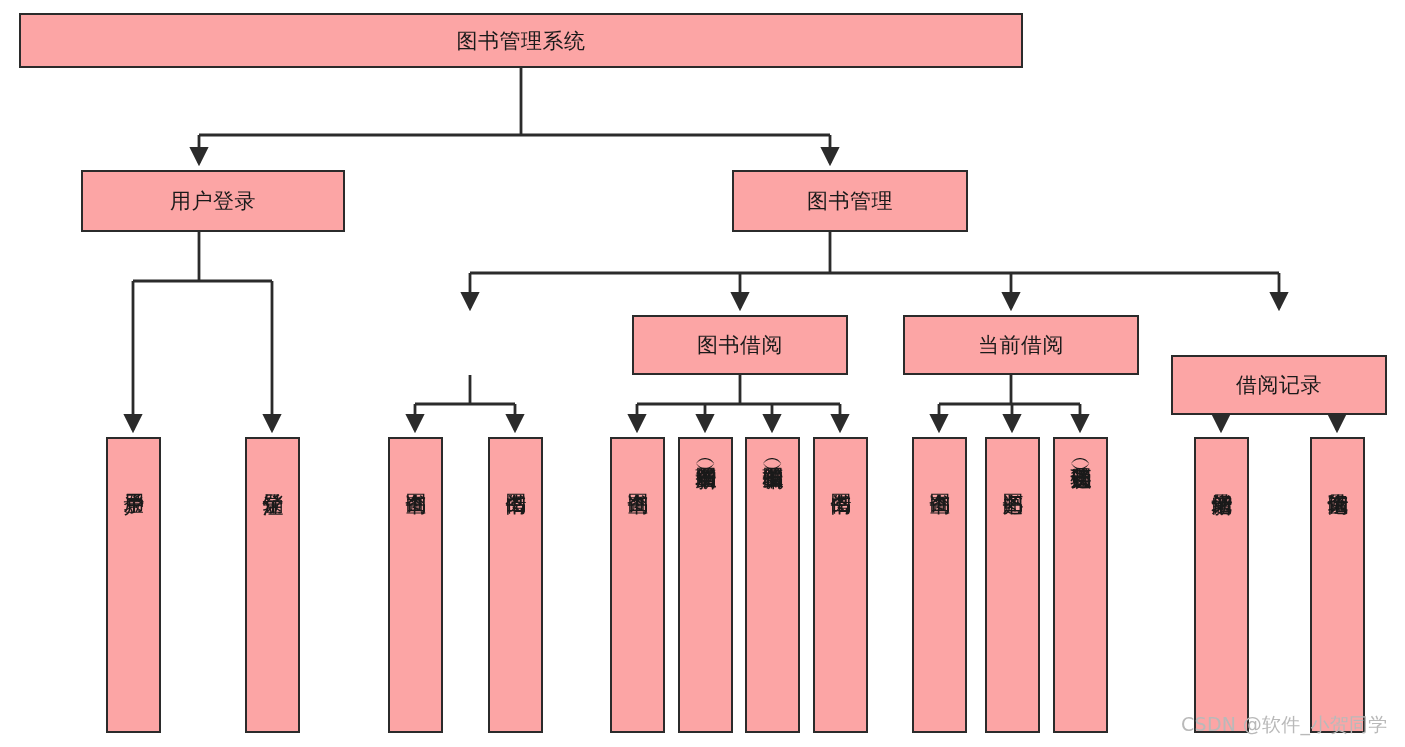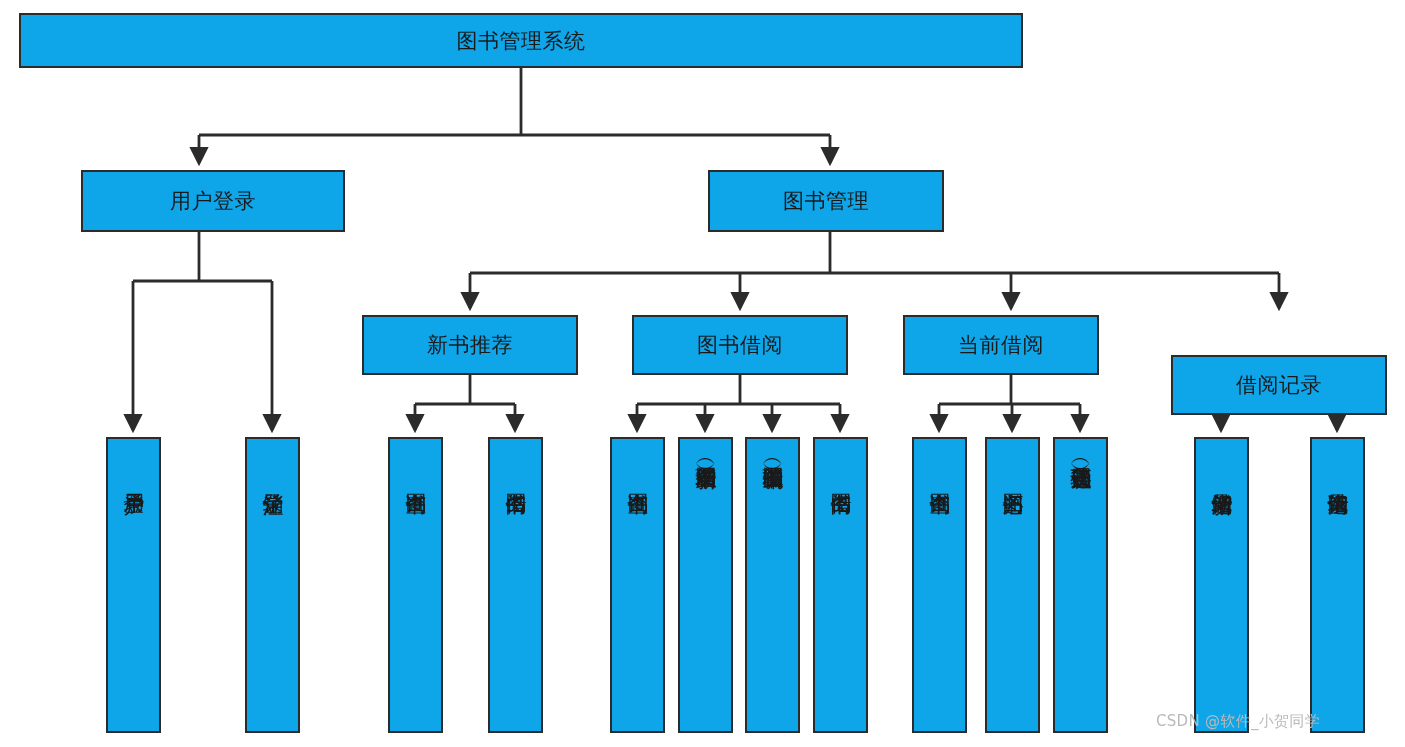--- a/index.html
+++ b/index.html
@@ -22,21 +22,21 @@
     left: 0;
     top: 0;
     width: 1405px;
     height: 747px;
     pointer-events: none;
   }
   .node {
     position: absolute;
     box-sizing: border-box;
     border: 2.5px solid #2b2b2b;
-    background: #0ea5e9;
+    background: #fca5a5;
     display: flex;
     align-items: center;
     justify-content: center;
     color: #1a1a1a;
   }
   .node.h {
     font-size: 21px;
     letter-spacing: 0.5px;
   }
   .node.v {
@@ -47,23 +47,23 @@
     align-items: center;
     justify-content: flex-start;
     padding-top: 38px;
     white-space: nowrap;
   }
   .node.v.tall {
     padding-top: 12px;
   }
   .watermark {
     position: absolute;
-    left: 1156px;
+    left: 1181px;
     top: 712px;
-    font-size: 15px;
+    font-size: 19px;
     color: #b9b9b9;
     white-space: nowrap;
     letter-spacing: 0.3px;
   }
 </style>
 </head>
 <body>
 
 <div id="canvas">
 
@@ -113,25 +113,24 @@
       <path d="M 1279 375 L 1279 404"></path>
       <path d="M 1221 404 L 1337 404"></path>
       <path d="M 1221 404 L 1221 430" marker-end="url(#arrow)"></path>
       <path d="M 1337 404 L 1337 430" marker-end="url(#arrow)"></path>
     </g>
   </svg>
 
   <div class="node h" style="left:19px;top:13px;width:1004px;height:55px;">图书管理系统</div>
 
   <div class="node h" style="left:81px;top:170px;width:264px;height:62px;">用户登录</div>
-  <div class="node h" style="left:708px;top:170px;width:236px;height:62px;">图书管理</div>
+  <div class="node h" style="left:732px;top:170px;width:236px;height:62px;">图书管理</div>
 
-  <div class="node h" style="left:362px;top:315px;width:216px;height:60px;">新书推荐</div>
   <div class="node h" style="left:632px;top:315px;width:216px;height:60px;">图书借阅</div>
-  <div class="node h" style="left:903px;top:315px;width:196px;height:60px;">当前借阅</div>
+  <div class="node h" style="left:903px;top:315px;width:236px;height:60px;">当前借阅</div>
   <div class="node h" style="left:1171px;top:315px;width:216px;height:60px;margin-top:40px;">借阅记录</div>
 
   <div class="node v" style="left:106px;top:437px;width:55px;height:296px;">用户登录</div>
   <div class="node v" style="left:245px;top:437px;width:55px;height:296px;">注销登录</div>
 
   <div class="node v" style="left:388px;top:437px;width:55px;height:296px;">查询图书</div>
   <div class="node v" style="left:488px;top:437px;width:55px;height:296px;">借阅图书</div>
 
   <div class="node v" style="left:610px;top:437px;width:55px;height:296px;">查询图书</div>
   <div class="node v tall" style="left:678px;top:437px;width:55px;height:296px;">新增图书（管理员）</div>

